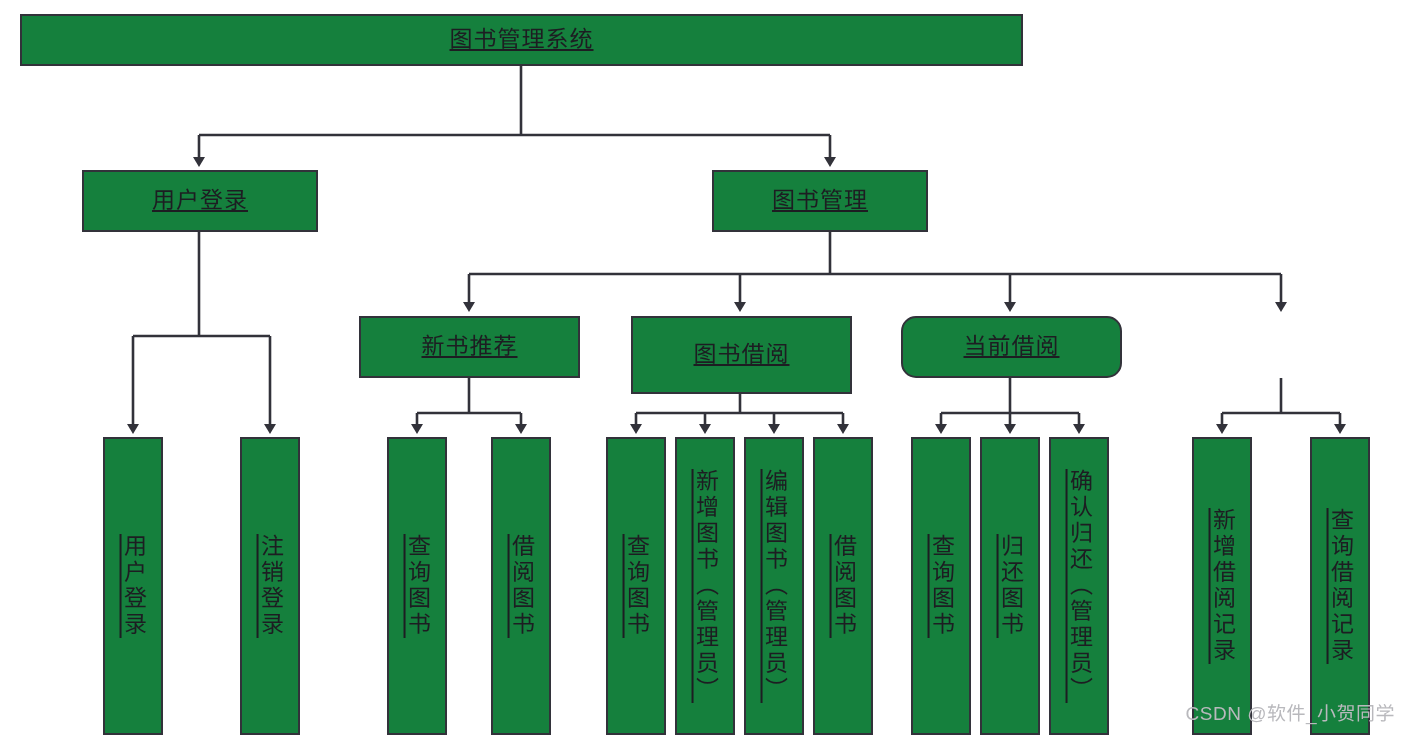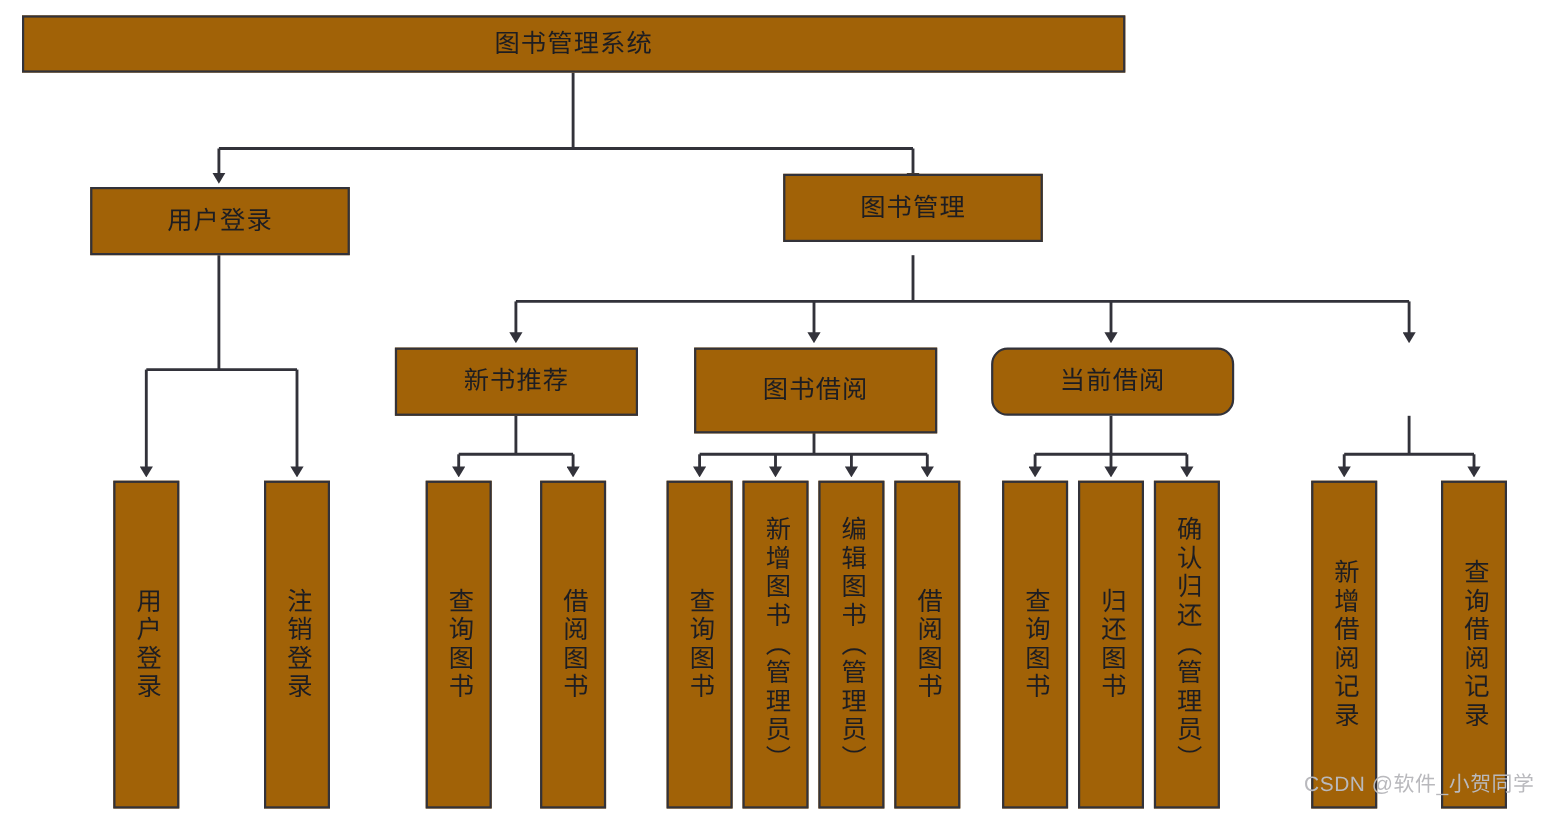--- a/index.html
+++ b/index.html
@@ -22,26 +22,27 @@
     position: absolute;
     left: 0;
     top: 0;
     width: 1405px;
     height: 747px;
     pointer-events: none;
   }
   .node {
     position: absolute;
     box-sizing: border-box;
-    background: #a16207;
+    background: #15803d;
     border: 2px solid #32323a;
     display: flex;
     align-items: center;
     justify-content: center;
     color: #1d1d22;
+    text-decoration: underline;
   }
   .node.horiz {
     font-size: 23px;
     letter-spacing: 1px;
     line-height: 1.2;
   }
   .node.root {
     font-size: 23px;
   }
   .node.leaf {
@@ -125,21 +126,21 @@
     </g>
   </svg>
 
   <div class="node root horiz" style="left:20px; top:14px; width:1003px; height:52px;">
     <span>图书管理系统</span>
   </div>
 
   <div class="node horiz" style="left:82px; top:170px; width:236px; height:62px;">
     <span>用户登录</span>
   </div>
-  <div class="node horiz" style="left:712px; top:158px; width:236px; height:62px;">
+  <div class="node horiz" style="left:712px; top:170px; width:216px; height:62px;">
     <span>图书管理</span>
   </div>
 
   <div class="node horiz" style="left:359px; top:316px; width:221px; height:62px;">
     <span>新书推荐</span>
   </div>
   <div class="node horiz" style="left:631px; top:316px; width:221px; height:78px;">
     <span>图书借阅</span>
   </div>
   <div class="node horiz" style="left:901px; top:316px; width:221px; height:62px;border-radius:15px;">

